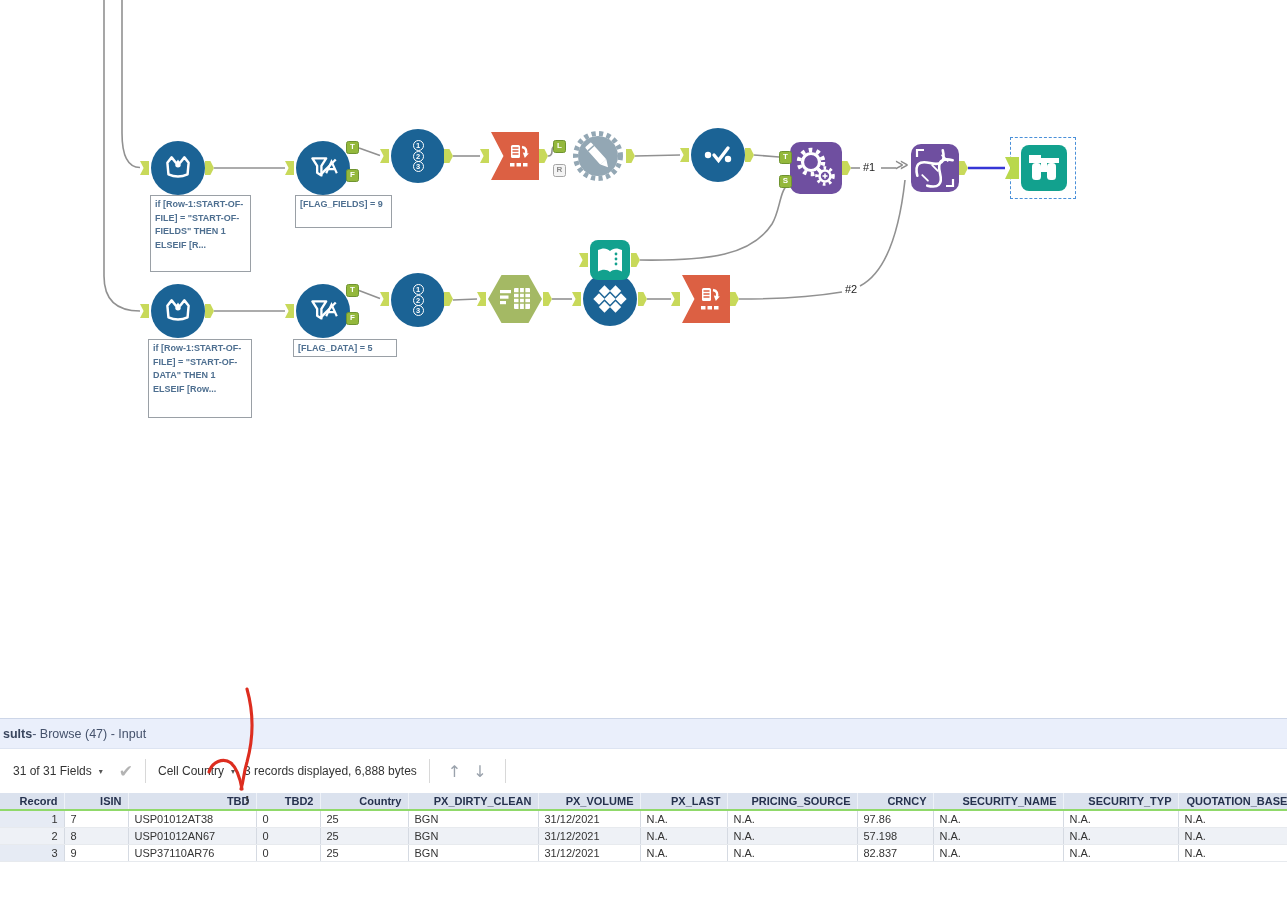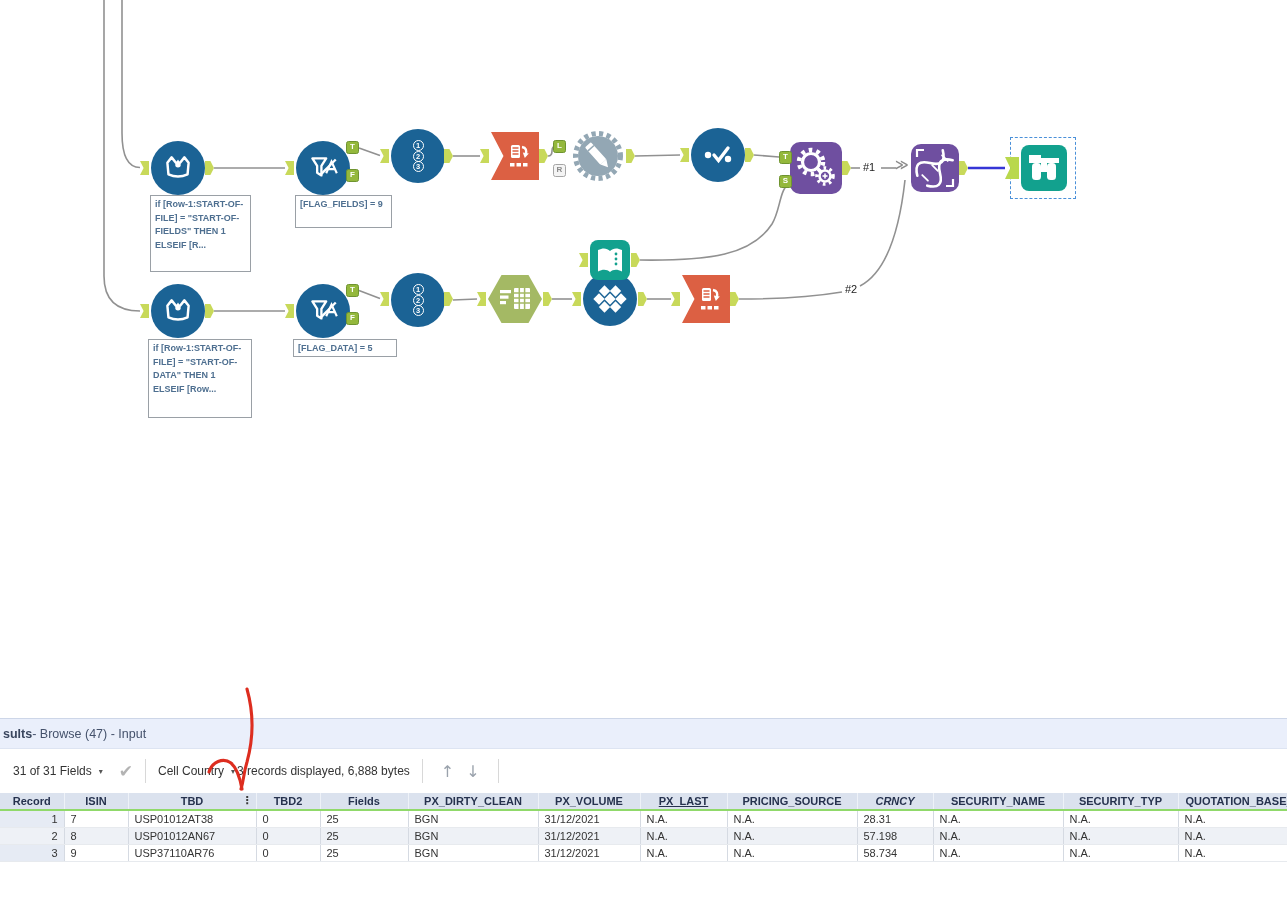--- a/index.html
+++ b/index.html
@@ -48,21 +48,21 @@
   .panel-header b{font-weight:bold;color:#3a465e;}
   .toolbar{height:44px;background:#fff;display:flex;align-items:center;padding-left:13px;
            font-size:12px;color:#333;}
   .tb-item{display:flex;align-items:center;cursor:default;}
   .caret{font-family:"DejaVu Sans",sans-serif;font-size:8px;color:#555;margin-left:7px;}
   .tb-check{font-family:"DejaVu Sans",sans-serif;font-size:17px;color:#b3b3b3;margin-left:16px;}
   .tb-sep{width:1px;height:24px;background:#d8d8d8;margin:0 12px;}
   .tb-status{color:#333;}
   .tb-arrow{font-family:"DejaVu Sans",sans-serif;font-size:16px;color:#9aa2ac;margin:0 6px;}
   table{border-collapse:collapse;table-layout:fixed;width:1308px;}
-  th{position:relative;background:#dbe2ee;font-weight:bold;font-size:11px;color:#26324e;text-align:center;
+  th{position:relative;background:#dbe2ee;font-weight:bold;font-size:11px;color:#26324e;text-align:right;
      height:13px;padding:2px 6px;border-right:1px solid #eef2f8;
      border-bottom:2px solid var(--header-green-underline);white-space:nowrap;overflow:hidden;}
   td{font-size:11px;color:#333;background:#fff;height:13px;padding:2px 6px;
      border-right:1px solid #d5dae2;border-bottom:1px solid #e7eaee;white-space:nowrap;overflow:hidden;}
   tr.alt td{background:#eef1f6;}
   td.rec{background:#e6ebf4;text-align:right;}
   .col-menu{position:absolute;right:3px;top:1px;font-family:"DejaVu Sans",sans-serif;
             font-size:11px;font-weight:bold;color:#3a3a3a;}
 </style>
 </head>
@@ -339,56 +339,56 @@
       <div class="tb-item">
         <span>31 of 31 Fields</span>
         <span class="caret">▾</span>
       </div>
       <span class="tb-check">✔</span>
       <div class="tb-sep"></div>
       <div class="tb-item">
         <span>Cell Country</span>
         <span class="caret">▾</span>
       </div>
-      <span class="tb-status" style="margin-left:2px;">3 records displayed, 6,888 bytes</span>
+      <span class="tb-status" style="margin-left:9px;">3 records displayed, 6,888 bytes</span>
       <div class="tb-sep"></div>
       <span class="tb-arrow">↑</span>
       <span class="tb-arrow">↓</span>
       <div class="tb-sep"></div>
     </div>
     <table>
       <thead>
           <tr id="thead-row">
             <th style="width: 64px;"><span>Record</span></th>
             <th style="width: 64px;"><span>ISIN</span></th>
             <th style="width: 128px;"><span>TBD</span><span class="col-menu">⋮</span></th>
             <th style="width: 64px;"><span>TBD2</span></th>
-            <th style="width: 88px;"><span>Fields</span></th>
+            <th style="width: 88px;"><span>Country</span></th>
             <th style="width: 130px;"><span>PX_DIRTY_CLEAN</span></th>
             <th style="width: 102px;"><span>PX_VOLUME</span></th>
-            <th style="width: 87px; text-decoration: underline;"><span>PX_LAST</span></th>
+            <th style="width: 87px;"><span>PX_LAST</span></th>
             <th style="width: 130px;"><span>PRICING_SOURCE</span></th>
-            <th style="width: 76px; font-style: italic;"><span>CRNCY</span></th>
+            <th style="width: 76px;"><span>CRNCY</span></th>
             <th style="width: 130px;"><span>SECURITY_NAME</span></th>
             <th style="width: 115px;"><span>SECURITY_TYP</span></th>
             <th style="width: 130px;"><span>QUOTATION_BASE_C</span></th>
           </tr>
         </thead>
       <tbody id="tbody">
           <tr>
             <td class="rec">1</td>
             <td>7</td>
             <td>USP01012AT38</td>
             <td>0</td>
             <td>25</td>
             <td>BGN</td>
             <td>31/12/2021</td>
             <td>N.A.</td>
             <td>N.A.</td>
-            <td>28.31</td>
+            <td>97.86</td>
             <td>N.A.</td>
             <td>N.A.</td>
             <td>N.A.</td>
           </tr>
           <tr class="alt">
             <td class="rec">2</td>
             <td>8</td>
             <td>USP01012AN67</td>
             <td>0</td>
             <td>25</td>
@@ -404,21 +404,21 @@
           <tr>
             <td class="rec">3</td>
             <td>9</td>
             <td>USP37110AR76</td>
             <td>0</td>
             <td>25</td>
             <td>BGN</td>
             <td>31/12/2021</td>
             <td>N.A.</td>
             <td>N.A.</td>
-            <td>58.734</td>
+            <td>82.837</td>
             <td>N.A.</td>
             <td>N.A.</td>
             <td>N.A.</td>
           </tr>
         </tbody>
     </table>
   </div>
 
   <svg class="layer" width="1287" height="923" style="z-index:40;">
     <g fill="none" stroke="var(--red-annotation)" stroke-width="3.1" stroke-linecap="round">

